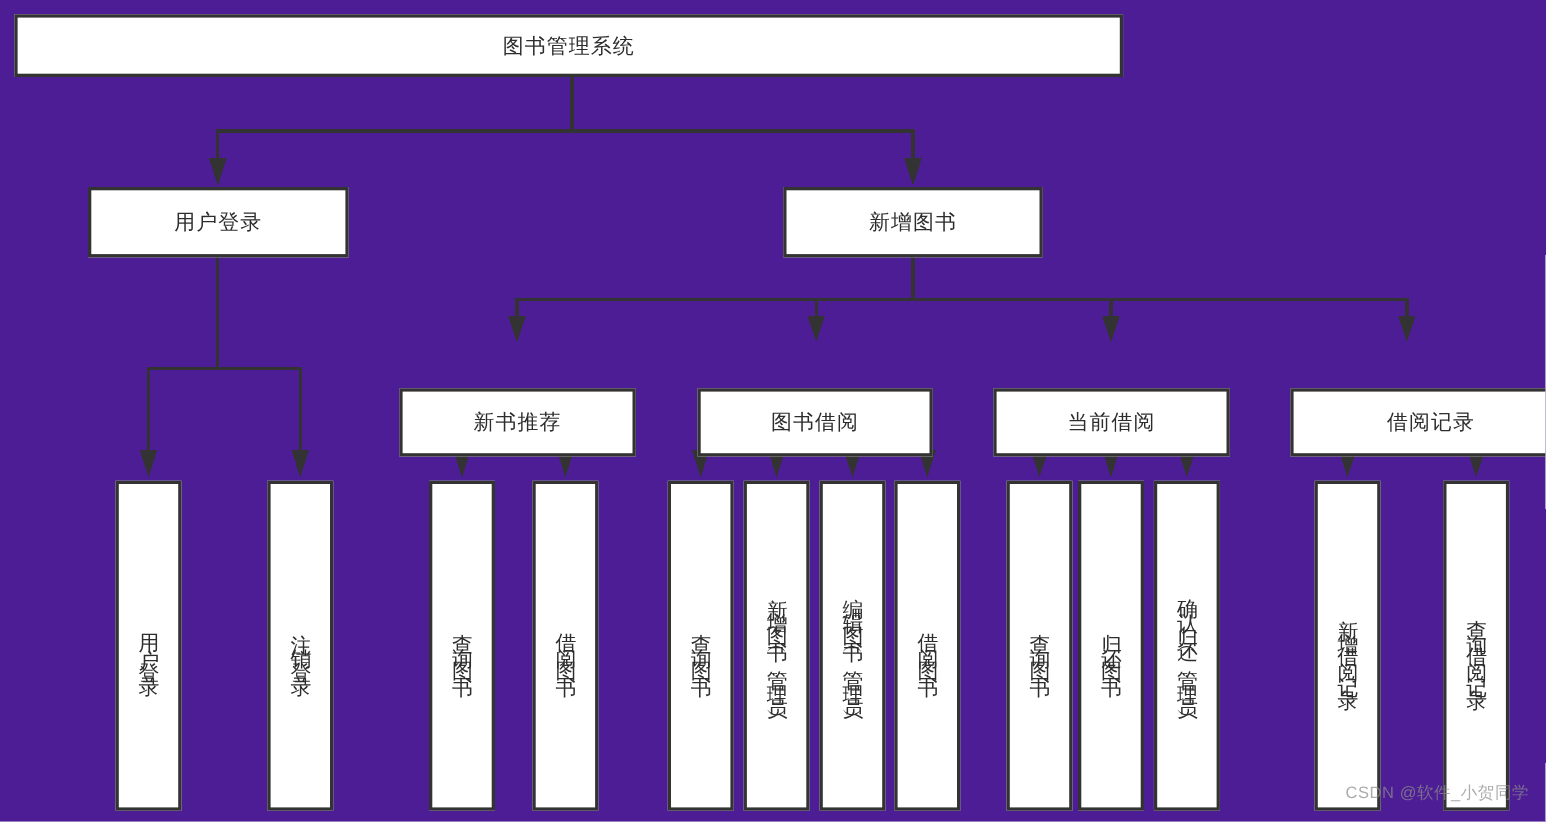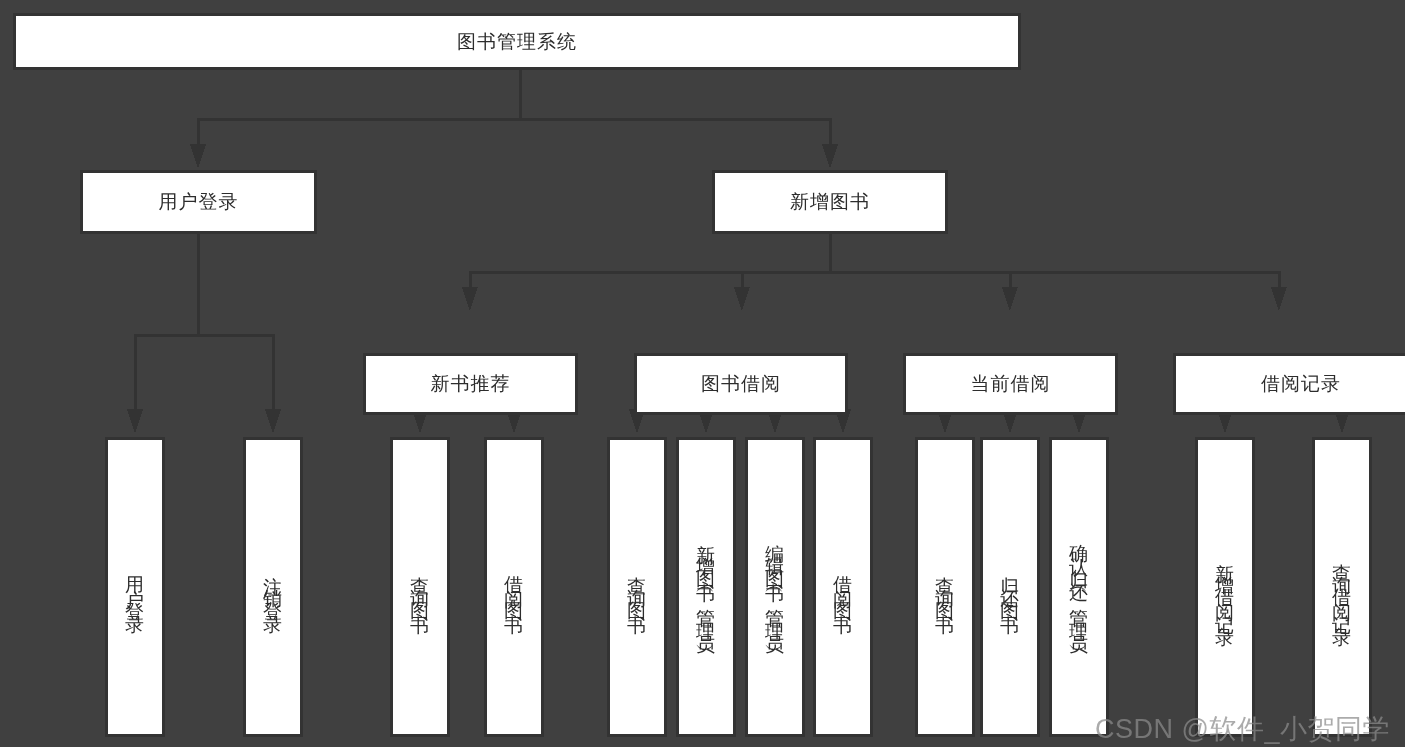--- a/index.html
+++ b/index.html
@@ -1,20 +1,20 @@
 <!DOCTYPE html>
 <html><head>
 <meta charset="utf-8">
 <style>
   html, body { margin: 0; padding: 0; background: #ffffff; }
   #canvas {
     position: relative;
     width: 1405px;
     height: 747px;
-    background: #404040;
+    background: #4c1d95;
     font-family: "Liberation Sans", sans-serif;
     overflow: hidden;
   }
   #connectors {
     position: absolute;
     left: 0; top: 0;
     width: 1405px; height: 747px;
     z-index: 1;
   }
   #connectors path {
@@ -70,21 +70,21 @@
   #l-bb-borrow    { left: 813px; }
   #l-cb-query     { left: 915px; }
   #l-cb-return    { left: 980px; }
   #l-cb-confirm   { left: 1049px; }
   #l-rc-add       { left: 1195px; }
   #l-rc-query     { left: 1312px; }
   .watermark {
     position: absolute;
     right: 15px;
     top: 711px;
-    font-size: 27px;
+    font-size: 15px;
     color: #8c8c8c;
     opacity: 0.72;
     letter-spacing: 0.5px;
     white-space: nowrap;
     z-index: 5;
   }
 </style>
 </head>
 <body>
 

